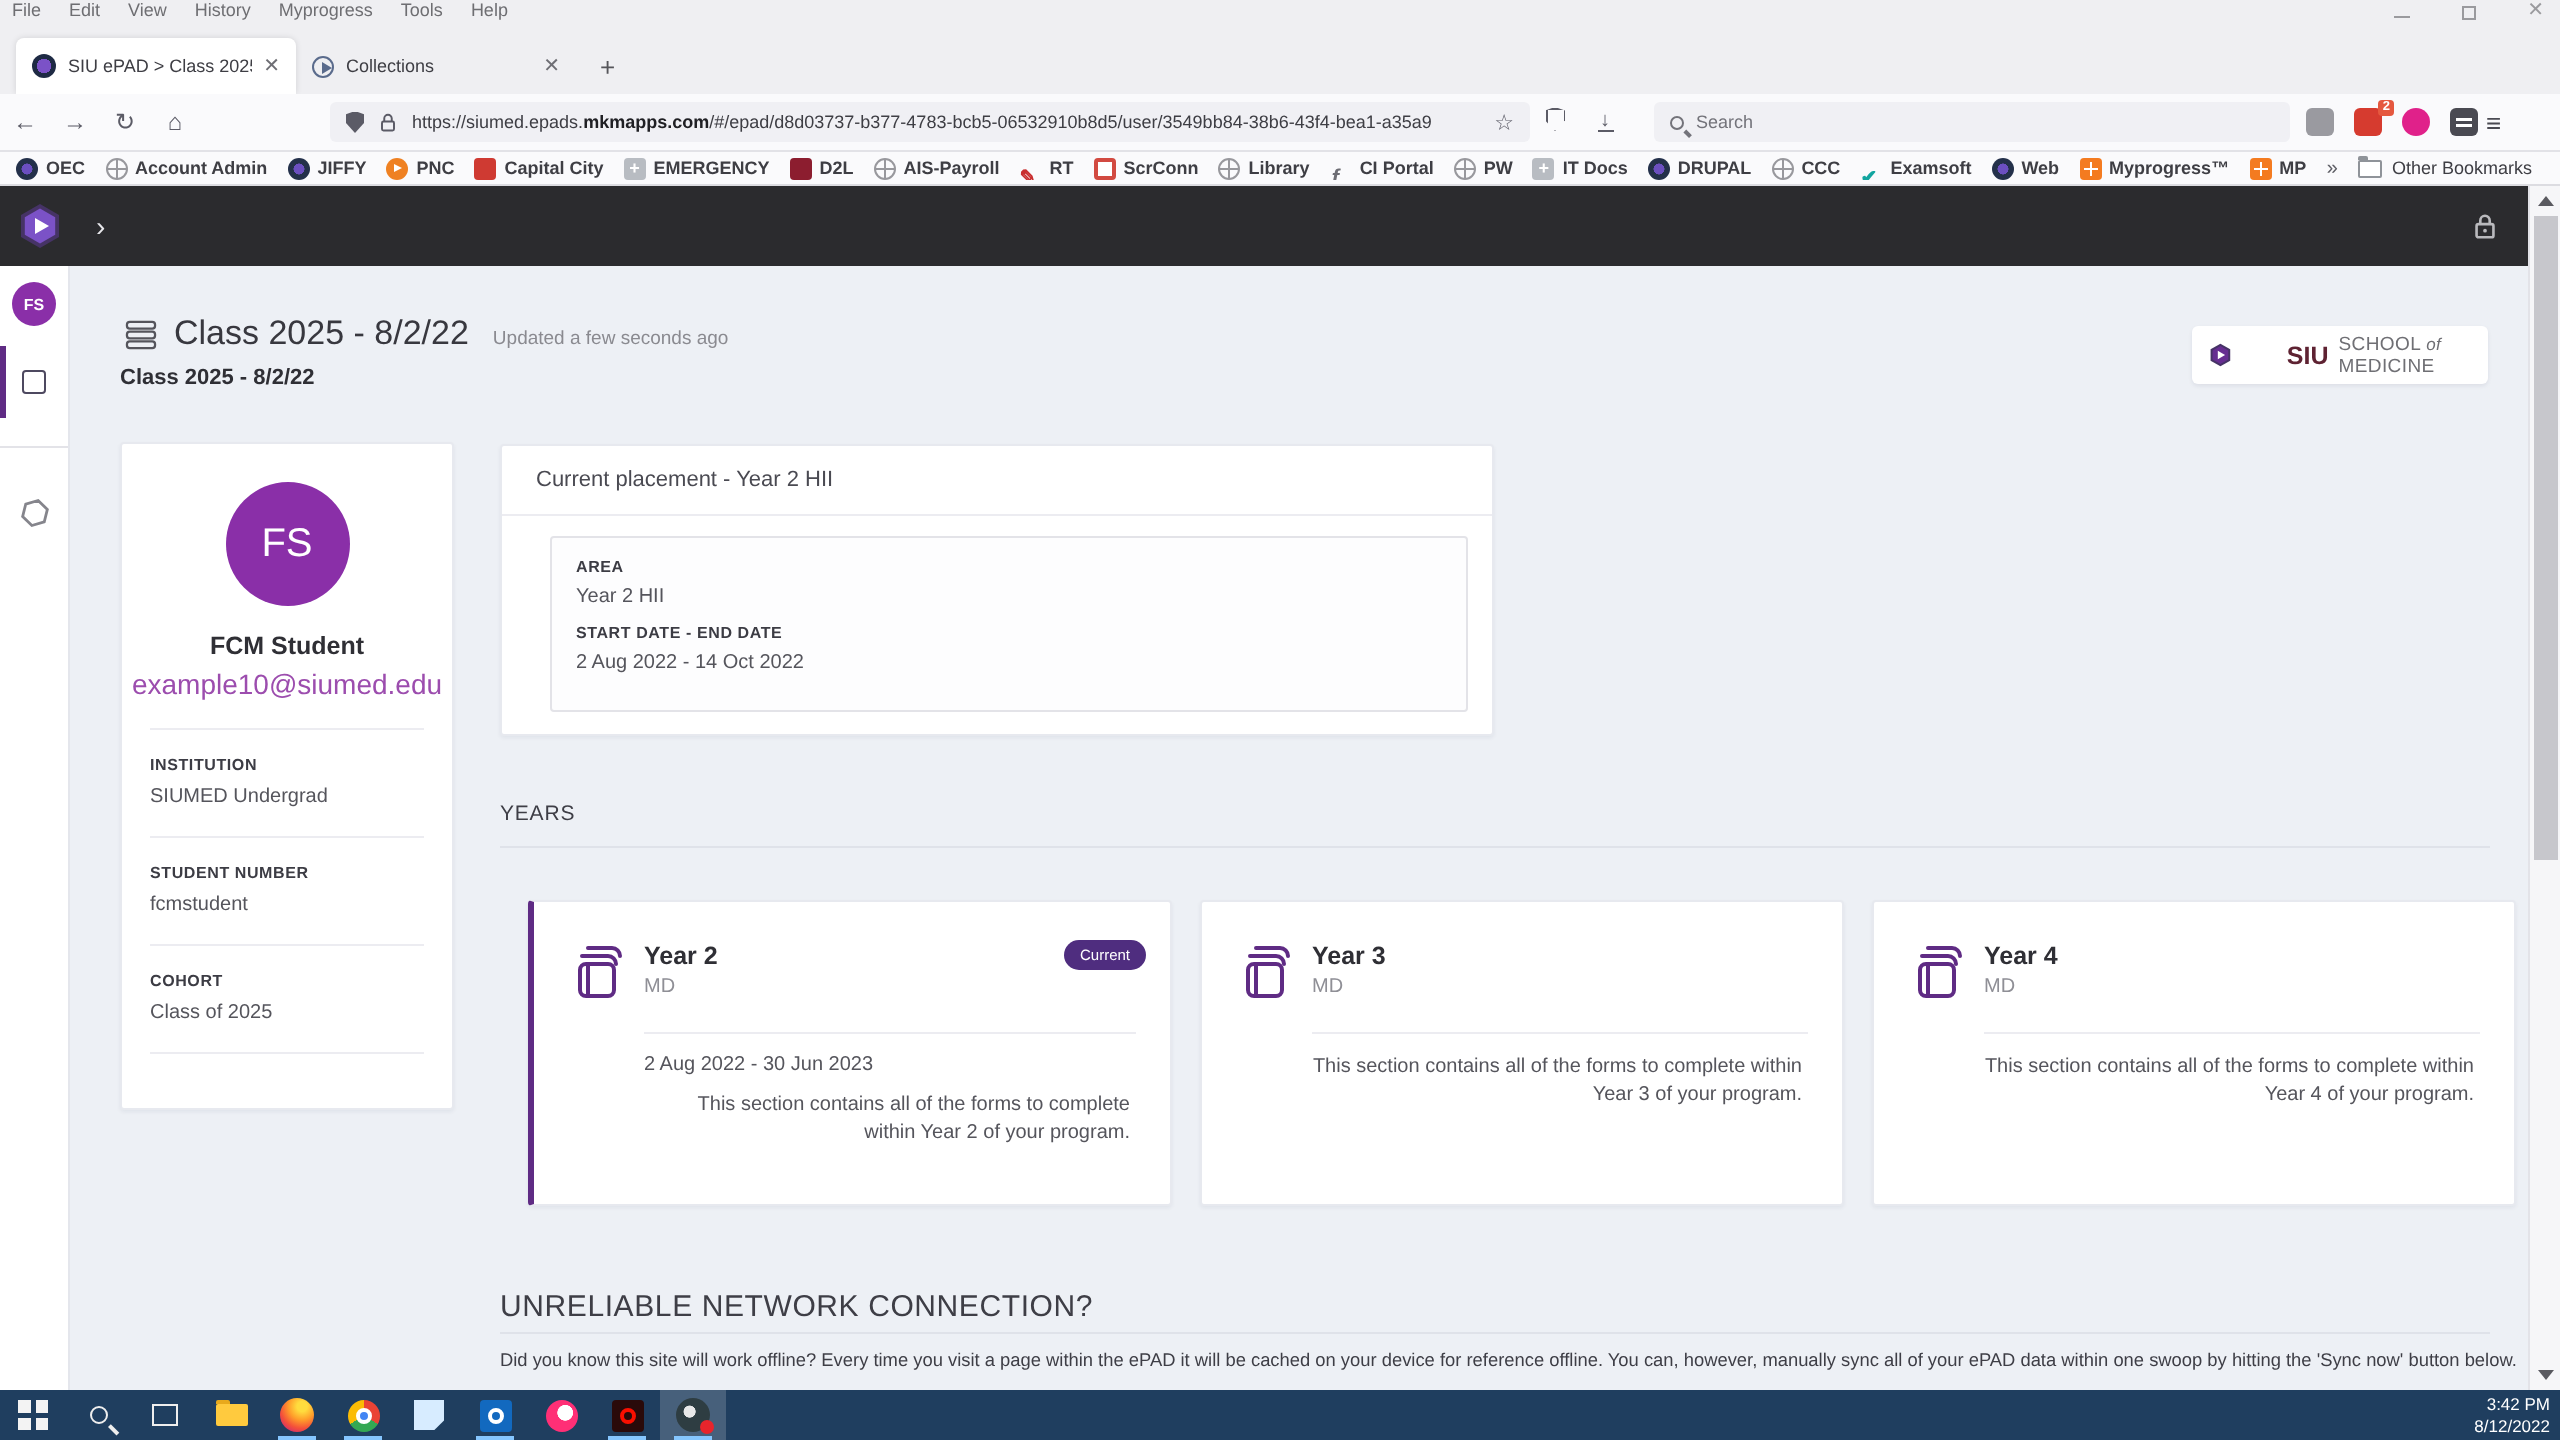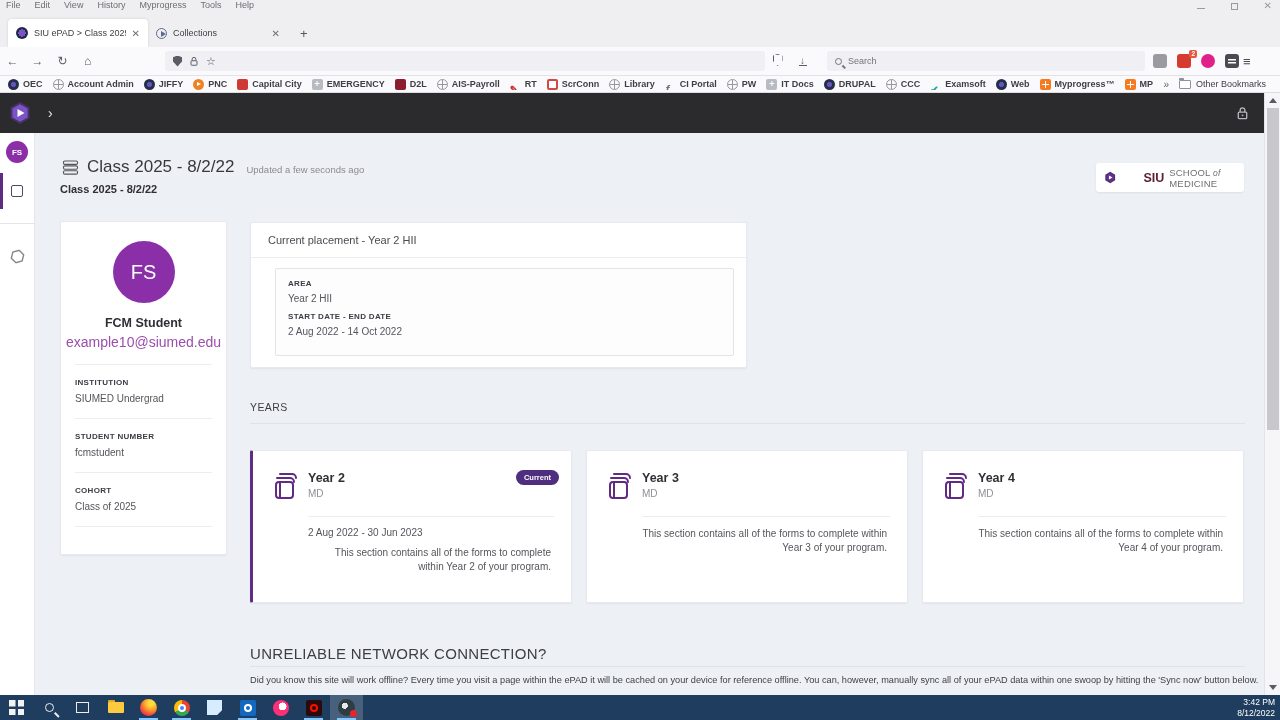--- a/index.html
+++ b/index.html
@@ -112,26 +112,26 @@
   .placement{position:absolute;left:215px;top:89px;width:497px;height:146px;}
   .plc-head{padding:11px 0 0 17px;font-size:11px;color:#4a4a52;text-align:left;}
   .plc-div{height:1px;background:#ececf1;margin-top:11px;}
   .plc-inner{position:absolute;left:24px;top:45px;width:459px;height:88px;border:1px solid #e3e3e8;border-radius:2px;background:#fdfdfe;text-align:left;padding:10px 12px;}
   .plc-label{font-size:8px;font-weight:bold;color:#3c3c44;letter-spacing:.3px;}
   .plc-value{margin-top:5px;margin-bottom:8px;font-size:10px;color:#55555c;}
 
   .years-label{position:absolute;left:215px;top:268px;font-size:10.5px;color:#3e3e46;letter-spacing:.4px;}
   .years-div{position:absolute;left:215px;top:290px;width:995px;height:1px;background:#dfe2e9;}
 
-  .ycard{position:absolute;top:317px;width:322px;height:153px;background:#fff;border:1px solid #e7e9ef;border-radius:2px;box-shadow:0 1px 2px rgba(20,30,60,.06);}
+  .ycard{position:absolute;top:317px;width:322px;height:153px;background:#fff;border:1px solid #e7e9ef;border-radius:2px;box-shadow:0 1px 2px rgba(20,30,60,.06);margin-left:14px;}
   .ycard.active{border-left:3px solid #5f2b84;}
   .books{position:absolute;left:15px;top:16px;}
   .ytitle{position:absolute;left:55px;top:20px;font-size:12.5px;font-weight:bold;color:#2f2f35;}
   .ydeg{position:absolute;left:55px;top:37px;font-size:10px;color:#8f8f96;}
-  .ybadge{position:absolute;right:12px;top:19px;background:#4f2d7f;color:#fff;font-size:7.5px;font-weight:bold;padding:3px 8px;border-radius:8px;}
+  .ybadge{position:absolute;right:12px;top:19px;background:#4f2d7f;color:#fff;font-size:7.5px;font-weight:normal;padding:3px 8px;border-radius:8px;}
   .ydiv{position:absolute;left:55px;right:17px;top:65px;height:1px;background:#ececf1;}
   .ydate{position:absolute;left:55px;top:76px;font-size:10px;color:#55555c;}
   .ydesc{position:absolute;left:55px;top:95px;right:20px;font-size:10px;color:#55555c;line-height:1.35;text-align:right;}
   .ycard.nodate .ydesc{top:76px;}
 
   .off-head{position:absolute;left:215px;top:512px;font-size:15px;color:#3e3e46;letter-spacing:.3px;text-align:center;}
   .off-div{position:absolute;left:215px;top:533px;width:995px;height:1px;background:#dfe2e9;}
   .off-body{position:absolute;left:215px;top:542px;font-size:9.2px;color:#3e3e46;white-space:nowrap;}
 
   
@@ -206,20 +206,25 @@
     <span class="navic">←</span>
     <span class="navic">→</span>
     <span class="navic">↻</span>
     <span class="navic">⌂</span>
     <div class="url-field">
       <span class="shield"></span>
       <svg width="12" height="13" viewBox="0 0 16 16">
           <rect x="4" y="7" width="8" height="6" rx="1" fill="none" stroke="#5b5b66" stroke-width="1.3"></rect>
           <path d="M5.5 7 V5 a2.5 2.5 0 0 1 5 0 v2" fill="none" stroke="#5b5b66" stroke-width="1.3"></path>
         </svg>
+      <span class="url-text">
+          <span>https://siumed.epads.</span>
+          <span class="dom">mkmapps.com</span>
+          <span>/#/epad/d8d03737-b377-4783-bcb5-06532910b8d5/user/3549bb84-38b6-43f4-bea1-a35a9</span>
+        </span>
       <span class="star">☆</span>
     </div>
     <span class="chrome-btn"><span class="shield2" style="display:inline-block;"></span></span>
     <span class="dlwrap">
         <span class="dl-arrow">↓</span>
         <span class="dl-base"></span>
       </span>
     <div class="search-field">
       <span class="mag"></span>
       <span class="search-label">Search</span>

